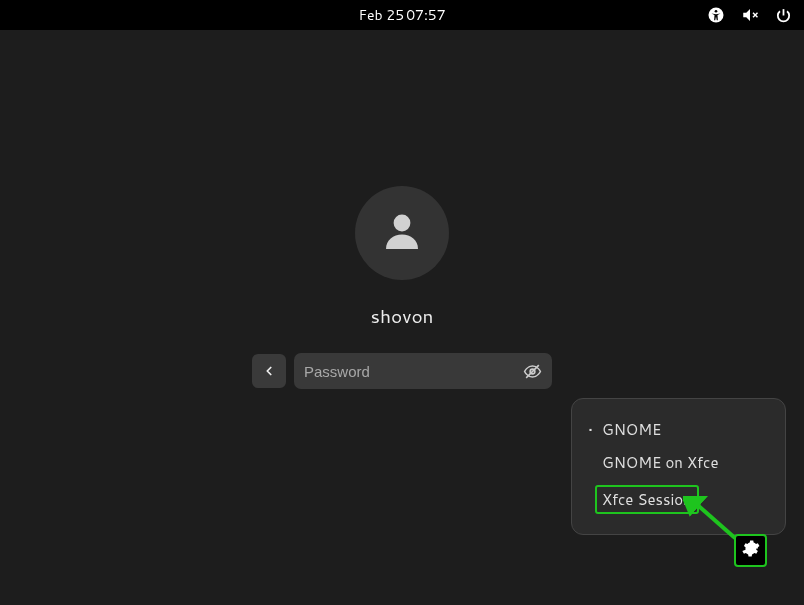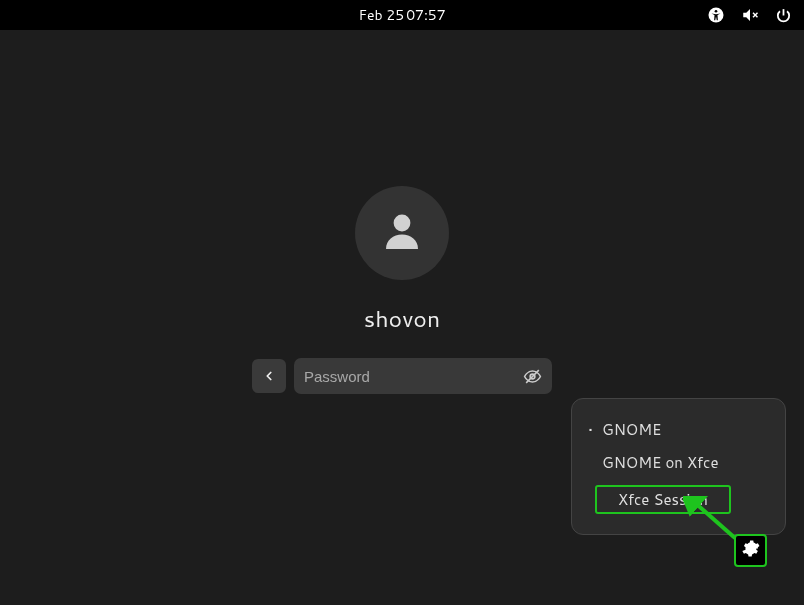--- a/index.html
+++ b/index.html
@@ -59,21 +59,21 @@
       width: 94px;
       height: 94px;
       border-radius: 50%;
       background: #333333;
       display: flex;
       align-items: center;
       justify-content: center;
     }
     .username {
       margin-top: 22px;
-      font-size: 23px;
+      font-size: 19px;
       font-weight: 400;
       color: #eeeeee;
     }
     .password-row {
       margin-top: 24px;
       display: flex;
       align-items: center;
       gap: 8px;
     }
     .back-btn {
@@ -131,21 +131,21 @@
       gap: 8px;
     }
     .session-item .bullet {
       width: 6px;
       display: inline-block;
       font-size: 16px;
       line-height: 1;
     }
     .session-item.highlighted .label-span {
       border: 2px solid #1ec41e;
-      padding: 2px 21px;
+      padding: 2px 5px;
       border-radius: 3px;
       margin-left: -7px;
     }
     .settings-btn {
       position: absolute;
       left: 734px;
       top: 534px;
       width: 33px;
       height: 33px;
       background: #000;

